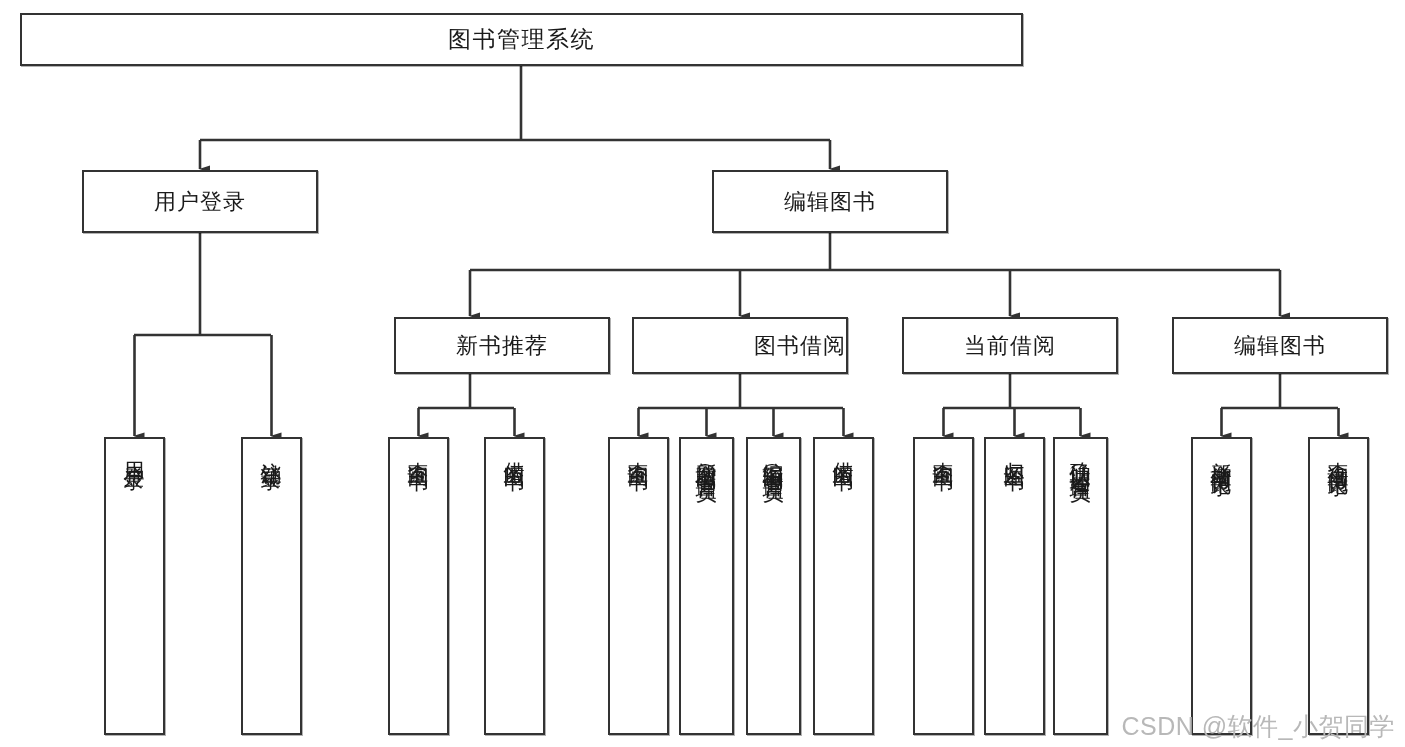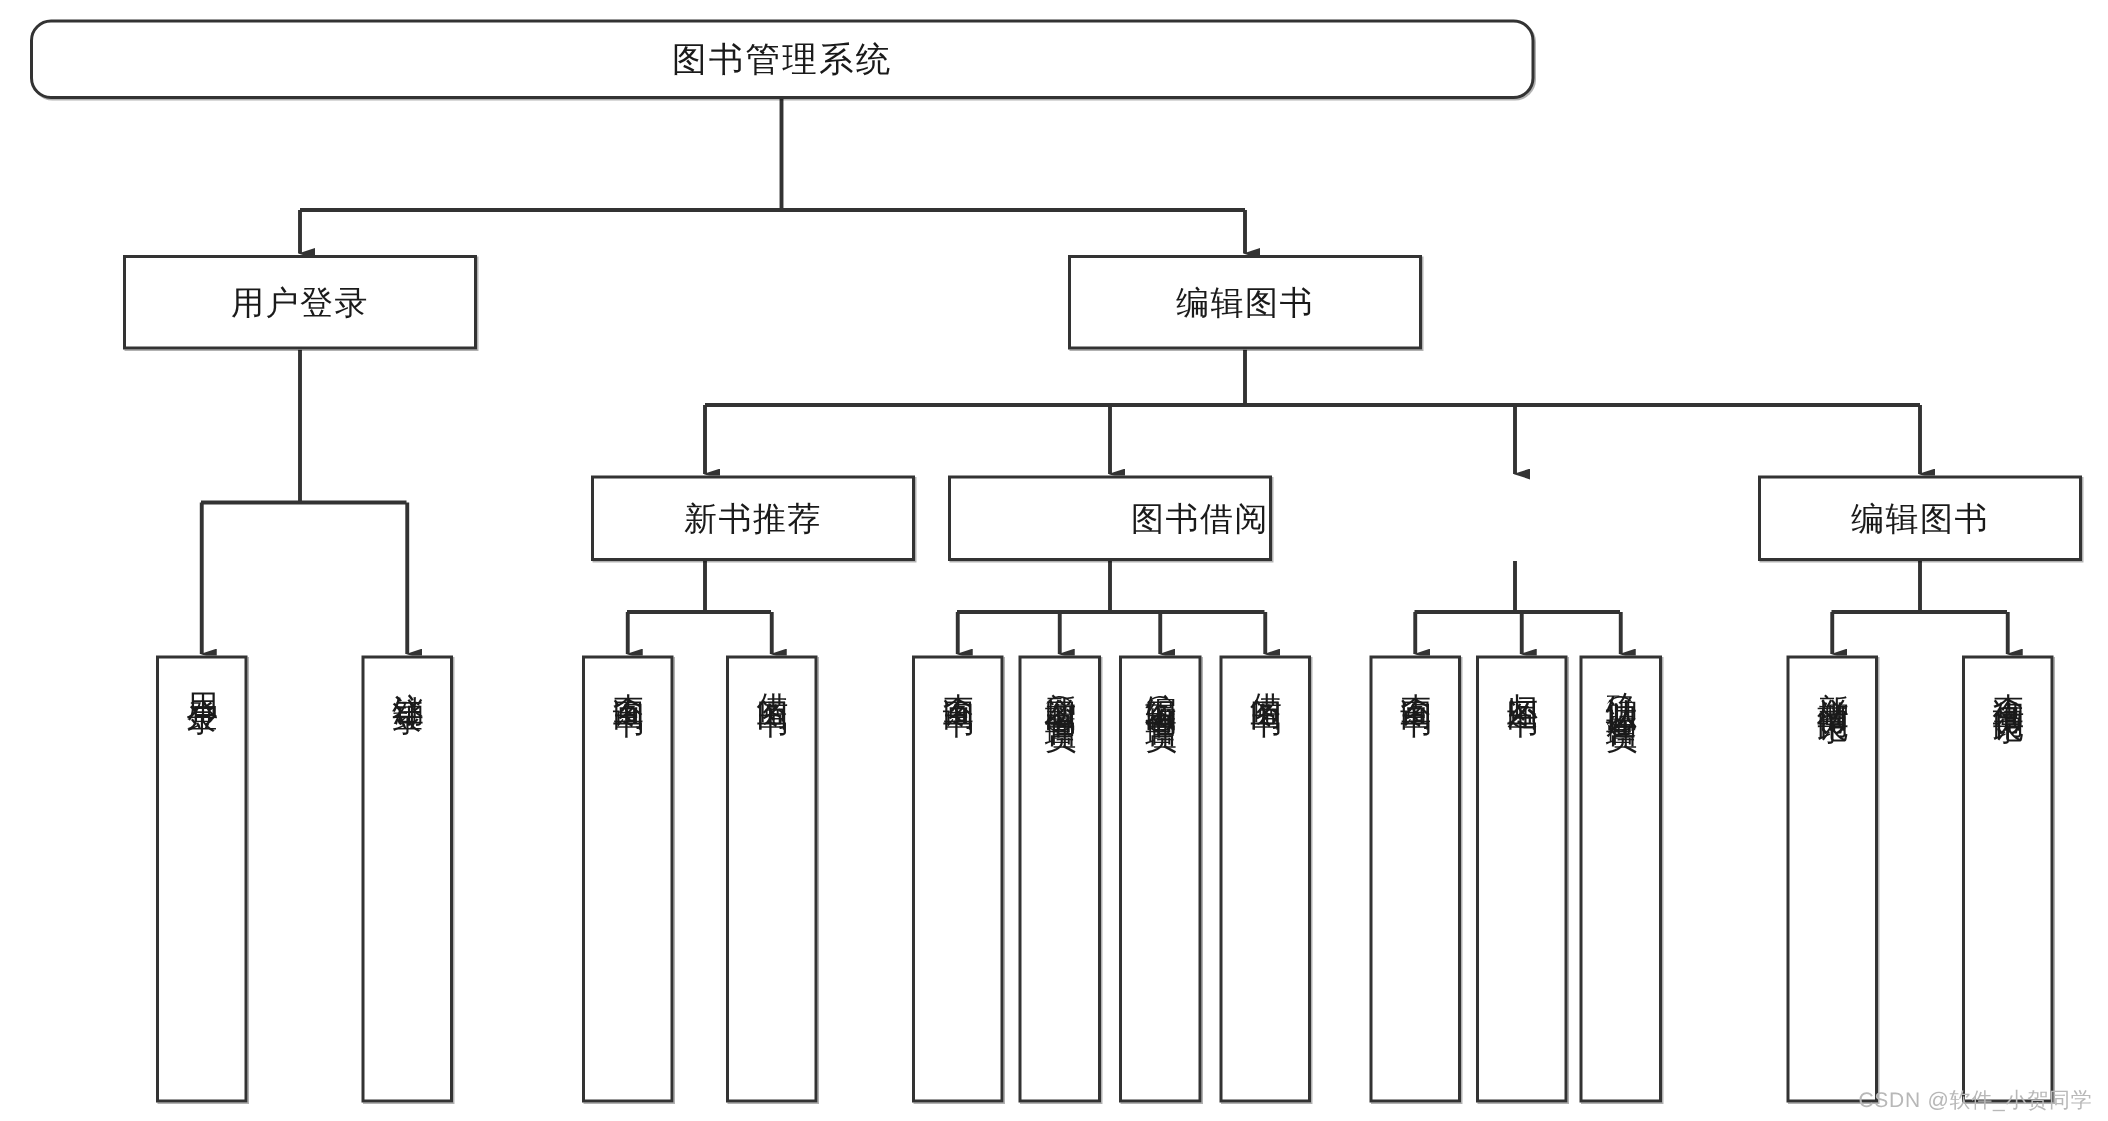--- a/index.html
+++ b/index.html
@@ -64,21 +64,21 @@
     text-orientation: upright;
     font-size: 21px;
     letter-spacing: 3px;
     line-height: 1;
     white-space: nowrap;
   }
   #watermark {
     position: absolute;
     right: 10px;
     bottom: 4px;
-    font-size: 14px;
+    font-size: 25px;
     color: #b8b8b8;
     letter-spacing: 0.5px;
     white-space: nowrap;
     z-index: 5;
     user-select: none;
   }
 </style>
 </head>
 <body>
 
@@ -120,37 +120,40 @@
         <line x1="773.5" y1="408" x2="773.5" y2="436" marker-end="url(#arrowhead)"></line>
         <line x1="843.5" y1="408" x2="843.5" y2="436" marker-end="url(#arrowhead)"></line>
         <line x1="943.5" y1="408" x2="943.5" y2="436" marker-end="url(#arrowhead)"></line>
         <line x1="1014.5" y1="408" x2="1014.5" y2="436" marker-end="url(#arrowhead)"></line>
         <line x1="1080.5" y1="408" x2="1080.5" y2="436" marker-end="url(#arrowhead)"></line>
         <line x1="1221.5" y1="408" x2="1221.5" y2="436" marker-end="url(#arrowhead)"></line>
         <line x1="1338.5" y1="408" x2="1338.5" y2="436" marker-end="url(#arrowhead)"></line>
       </g>
   </svg>
 
-  <div class="node root horiz" style="left:20px;top:13px;width:1003px;height:53px;border-radius:14px;">
+  <div class="node root horiz" style="left:20px;top:13px;width:1003px;height:53px;">
     <span class="node-label">图书管理系统</span>
   </div>
 
   <div class="node horiz" style="left:82px;top:170px;width:236px;height:63px;">
     <span class="node-label">用户登录</span>
   </div>
   <div class="node horiz" style="left:712px;top:170px;width:236px;height:63px;">
     <span class="node-label">编辑图书</span>
   </div>
 
   <div class="node horiz" style="left:362px;top:317px;width:216px;height:57px;margin-left:32px;">
     <span class="node-label">新书推荐</span>
   </div>
   <div class="node horiz" style="left:632px;top:317px;width:216px;height:57px;justify-content:flex-end;">
     <span class="node-label">图书借阅</span>
   </div>
+  <div class="node horiz" style="left:902px;top:317px;width:216px;height:57px;">
+    <span class="node-label">当前借阅</span>
+  </div>
   <div class="node horiz" style="left:1172px;top:317px;width:216px;height:57px;">
     <span class="node-label">编辑图书</span>
   </div>
 
   <div class="node leaf" style="left:104px;top:437px;width:61px;height:298px;">
     <span class="node-label">用户登录</span>
   </div>
   <div class="node leaf" style="left:241px;top:437px;width:61px;height:298px;">
     <span class="node-label">注销登录</span>
   </div>

